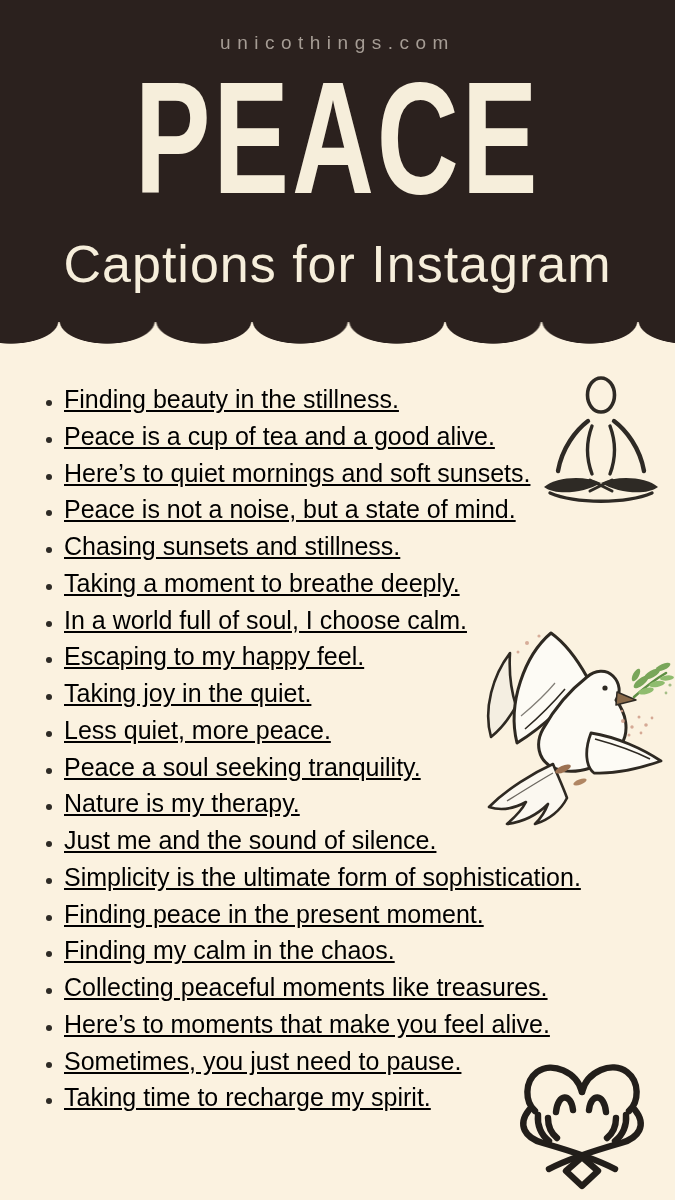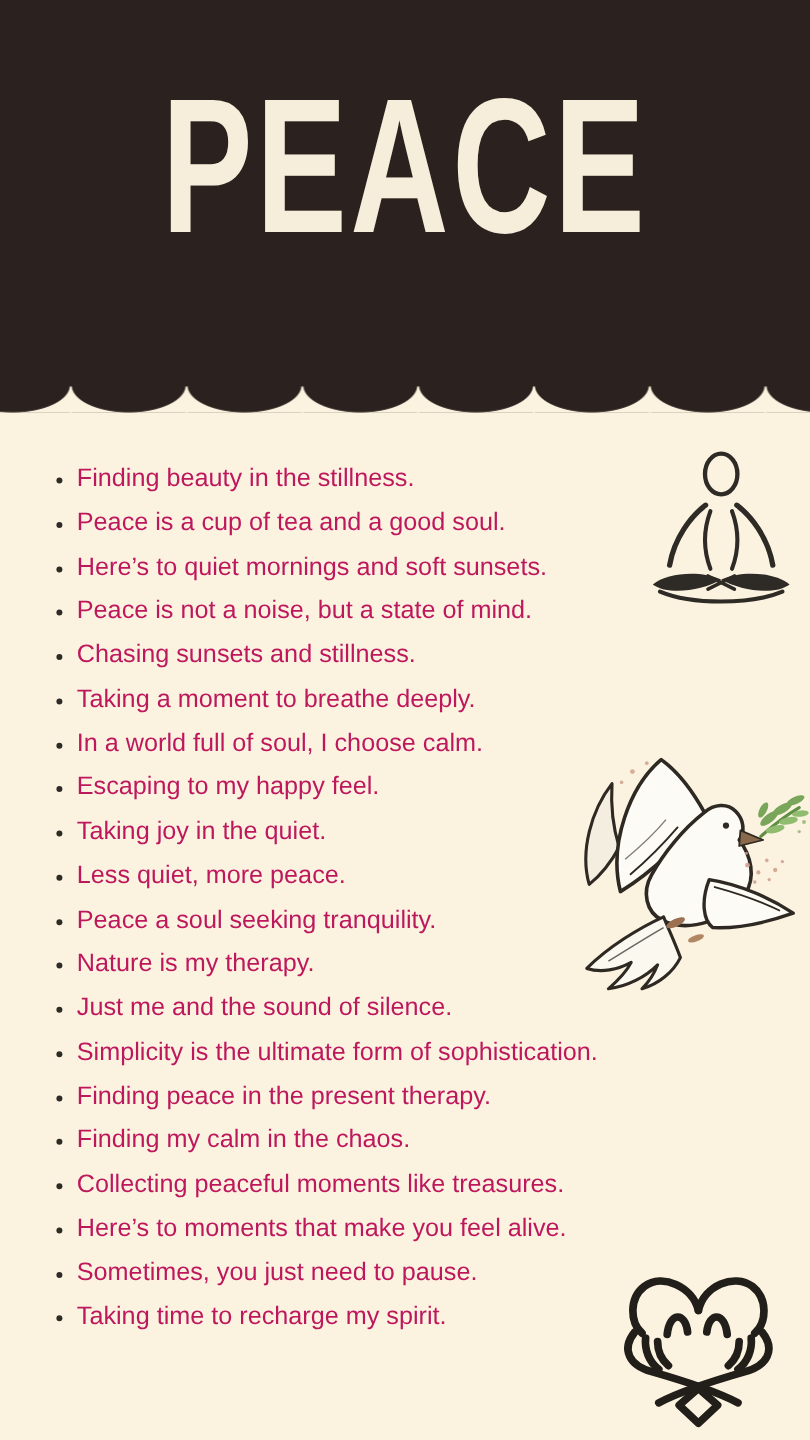--- a/index.html
+++ b/index.html
@@ -54,57 +54,60 @@
   
   ul.captions{
     position:absolute;top:381px;left:0;
     margin:0;
     padding:0 0 0 64px;
     width:600px;
     list-style:disc outside;
     color:#33302b;
   }
   ul.captions li{
-    font-size:21px;
+    font-size:25px;
     line-height:36.75px;
     white-space:nowrap;
-    color:#be185d;
+    color:#000000;
+    text-decoration:underline;
   }
   ul.captions li::marker{ color:#2e2b26; font-size:19px; }
   
   .illus{ position:absolute; }
   .illus-meditation{ left:536px; top:374px; }
   .illus-dove{ left:455px; top:621px; }
   .illus-heart{ left:503px; top:1046px; }
 </style>
 </head>
 <body>
 
 <div class="page">
 
   <div class="header"></div>
   <div class="scallops"></div>
+  <div class="brand">unicothings.com</div>
   <div class="title">PEACE</div>
+  <div class="subtitle">Captions for Instagram</div>
 
   <ul class="captions">
     <li>Finding beauty in the stillness.</li>
-    <li>Peace is a cup of tea and a good soul.</li>
+    <li>Peace is a cup of tea and a good alive.</li>
     <li>Here’s to quiet mornings and soft sunsets.</li>
     <li>Peace is not a noise, but a state of mind.</li>
     <li>Chasing sunsets and stillness.</li>
     <li>Taking a moment to breathe deeply.</li>
     <li>In a world full of soul, I choose calm.</li>
     <li>Escaping to my happy feel.</li>
     <li>Taking joy in the quiet.</li>
     <li>Less quiet, more peace.</li>
     <li>Peace a soul seeking tranquility.</li>
     <li>Nature is my therapy.</li>
     <li>Just me and the sound of silence.</li>
     <li>Simplicity is the ultimate form of sophistication.</li>
-    <li>Finding peace in the present therapy.</li>
+    <li>Finding peace in the present moment.</li>
     <li>Finding my calm in the chaos.</li>
     <li>Collecting peaceful moments like treasures.</li>
     <li>Here’s to moments that make you feel alive.</li>
     <li>Sometimes, you just need to pause.</li>
     <li>Taking time to recharge my spirit.</li>
   </ul>
 
   <svg class="illus illus-meditation" width="130" height="136" viewBox="0 0 130 136" fill="none">
     <g stroke="#2e2a25" stroke-linecap="round" fill="none">
       <ellipse cx="65" cy="21" rx="13.5" ry="17" stroke-width="3.6"></ellipse>

